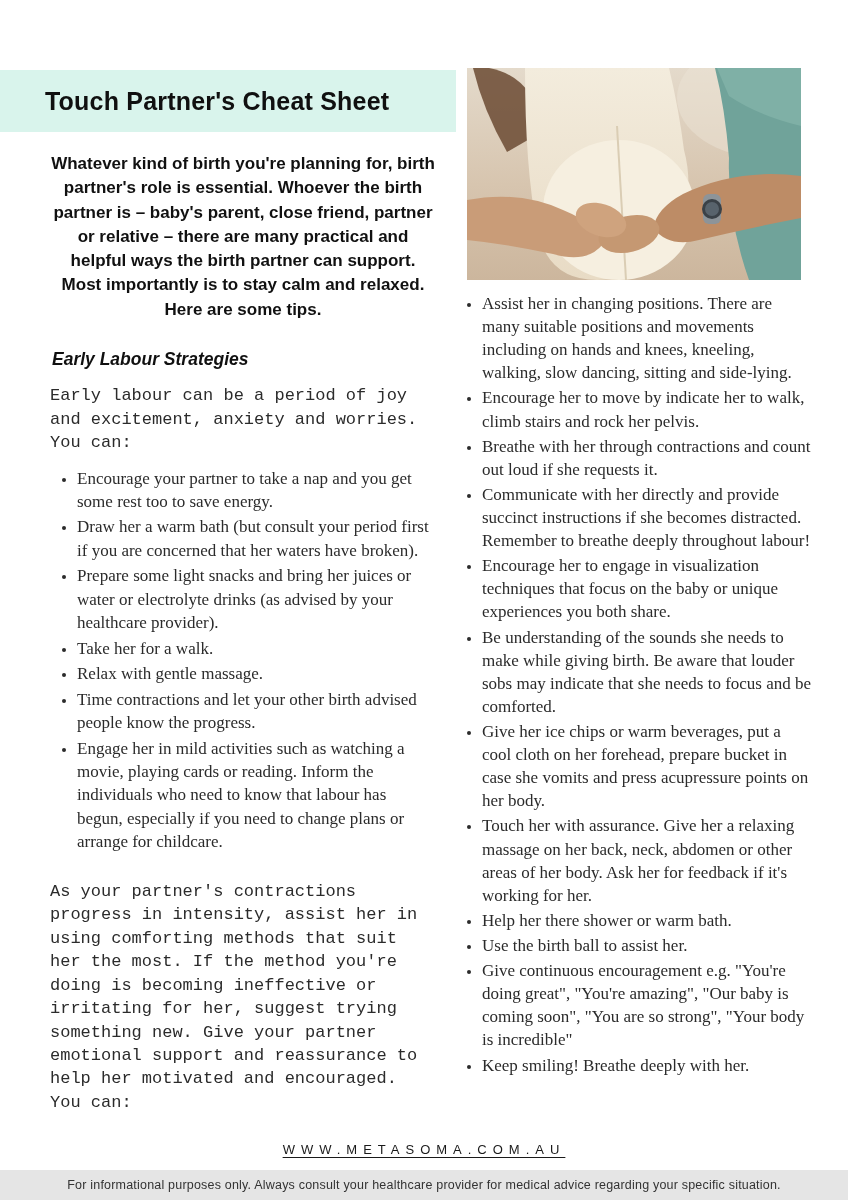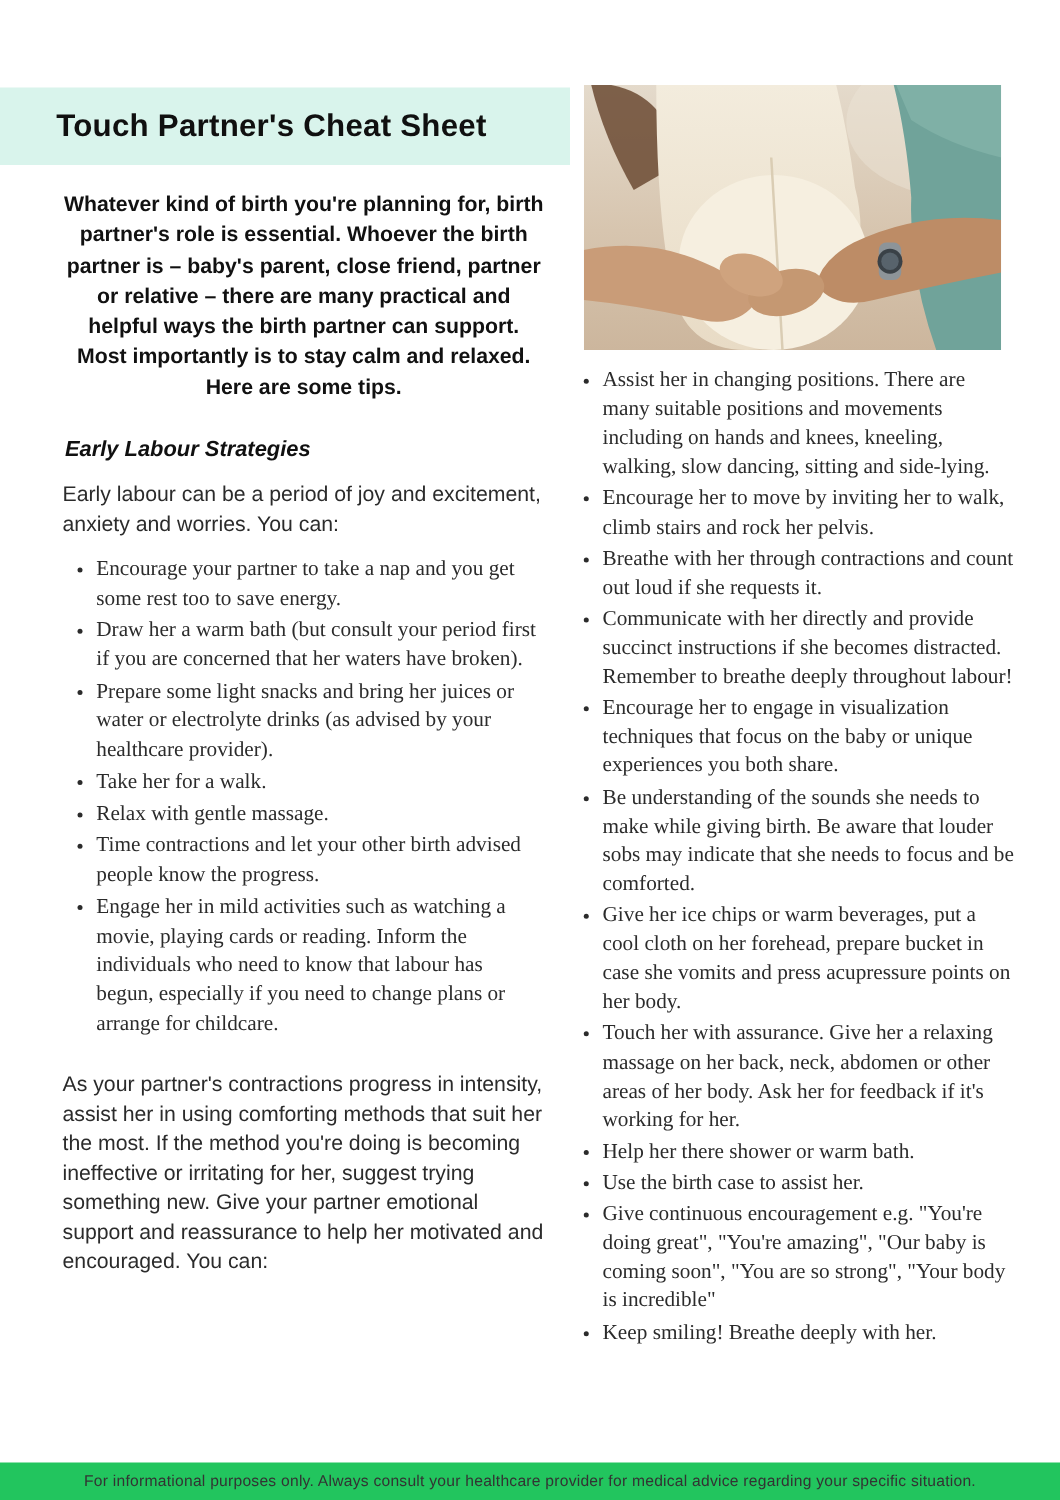--- a/index.html
+++ b/index.html
@@ -57,21 +57,21 @@
     line-height: 1.43;
     text-align: center;
   }
   .section-heading {
     font-size: 17.5px;
     font-style: italic;
     font-weight: 700;
     color: #101010;
     margin: 17px 0 13px 2px;
   }
-  .section-lead { margin-bottom: 12px; color: #2b2b2b; }
+  .section-lead { margin-bottom: 12px; color: #2b2b2b; font-family: Liberation Mono, monospace; }
   ul.bullets {
     list-style: disc;
     padding-left: 27px;
     margin: 0 0 26px 0;
     font-family: Liberation Serif, serif;
   }
   ul.bullets li { margin-bottom: 2px; color: #2b2b2b; }
   ul.bullets li::marker { color: #2b2b2b; font-size: 0.85em; }
   .footer {
     position: absolute;
@@ -85,21 +85,21 @@
   }
   .website-row a {
     font-size: 13px;
     letter-spacing: 6px;
     color: #1a1a1a;
     text-decoration: underline;
     text-underline-offset: 3px;
     font-weight: 500;
   }
   .disclaimer-bar {
-    background: #22c55e;
+    background: #e5e5e5;
     height: 30px;
     display: flex;
     align-items: center;
     justify-content: center;
   }
   .disclaimer-bar span {
     font-size: 12.5px;
     color: #333333;
     letter-spacing: 0.2px;
   }
@@ -158,33 +158,36 @@
       <li>Time contractions and let your other birth advised people know the progress.</li>
       <li>Engage her in mild activities such as watching a movie, playing cards or reading. Inform the individuals who need to know that labour has begun, especially if you need to change plans or arrange for childcare.</li>
     </ul>
 
     <p class="section-lead">As your partner's contractions progress in intensity, assist her in using comforting methods that suit her the most. If the method you're doing is becoming ineffective or irritating for her, suggest trying something new. Give your partner emotional support and reassurance to help her motivated and encouraged. You can:</p>
   </div>
 
   <div class="right-col">
     <ul class="bullets">
       <li>Assist her in changing positions. There are many suitable positions and movements including on hands and knees, kneeling, walking, slow dancing, sitting and side-lying.</li>
-      <li>Encourage her to move by inviting her to walk, climb stairs and rock her pelvis.</li>
+      <li>Encourage her to move by indicate her to walk, climb stairs and rock her pelvis.</li>
       <li>Breathe with her through contractions and count out loud if she requests it.</li>
       <li>Communicate with her directly and provide succinct instructions if she becomes distracted. Remember to breathe deeply throughout labour!</li>
       <li>Encourage her to engage in visualization techniques that focus on the baby or unique experiences you both share.</li>
       <li>Be understanding of the sounds she needs to make while giving birth. Be aware that louder sobs may indicate that she needs to focus and be comforted.</li>
       <li>Give her ice chips or warm beverages, put a cool cloth on her forehead, prepare bucket in case she vomits and press acupressure points on her body.</li>
       <li>Touch her with assurance. Give her a relaxing massage on her back, neck, abdomen or other areas of her body. Ask her for feedback if it's working for her.</li>
       <li>Help her there shower or warm bath.</li>
-      <li>Use the birth case to assist her.</li>
+      <li>Use the birth ball to assist her.</li>
       <li>Give continuous encouragement e.g. "You're doing great", "You're amazing", "Our baby is coming soon", "You are so strong", "Your body is incredible"</li>
       <li>Keep smiling! Breathe deeply with her.</li>
     </ul>
   </div>
 
   <div class="footer">
+    <div class="website-row">
+      <a href="#">WWW.METASOMA.COM.AU</a>
+    </div>
     <div class="disclaimer-bar">
       <span>For informational purposes only. Always consult your healthcare provider for medical advice regarding your specific situation.</span>
     </div>
   </div>
 
 </div>
 
 </body></html>

